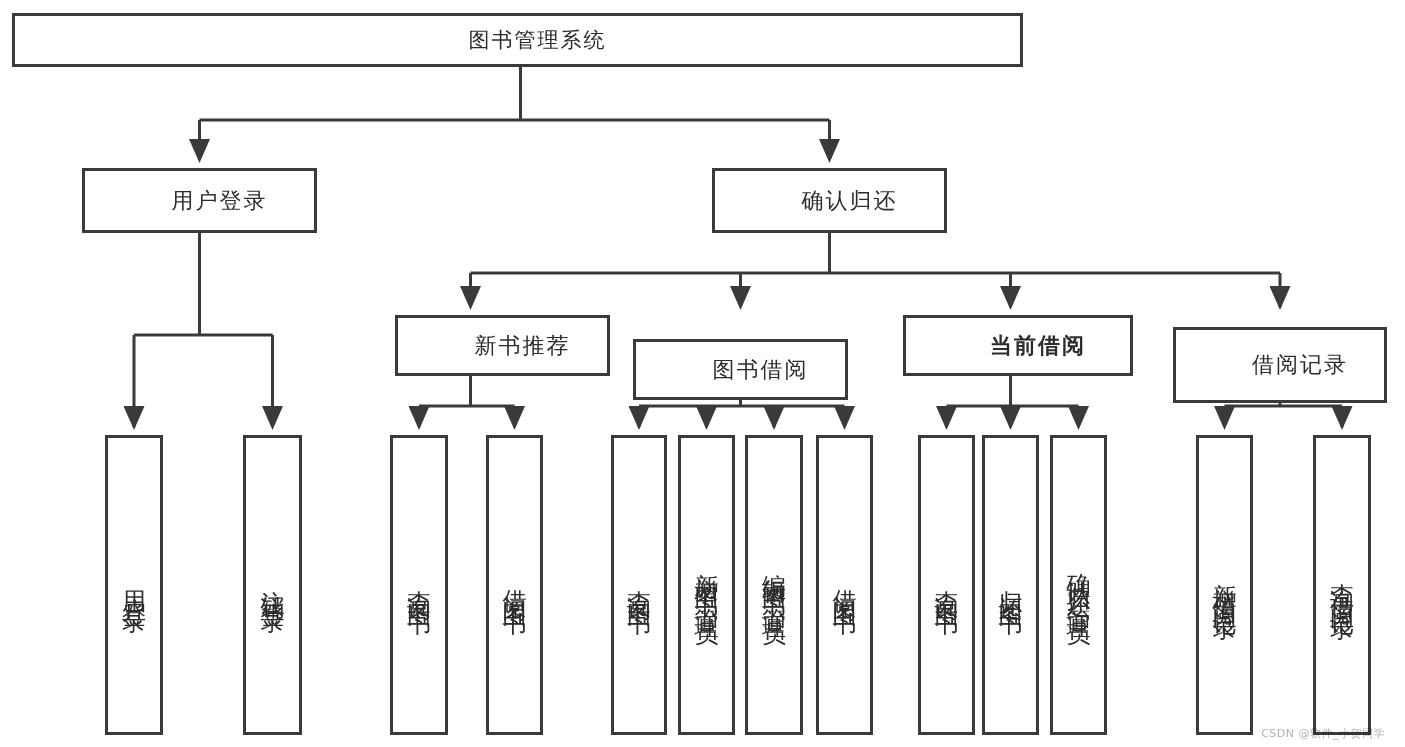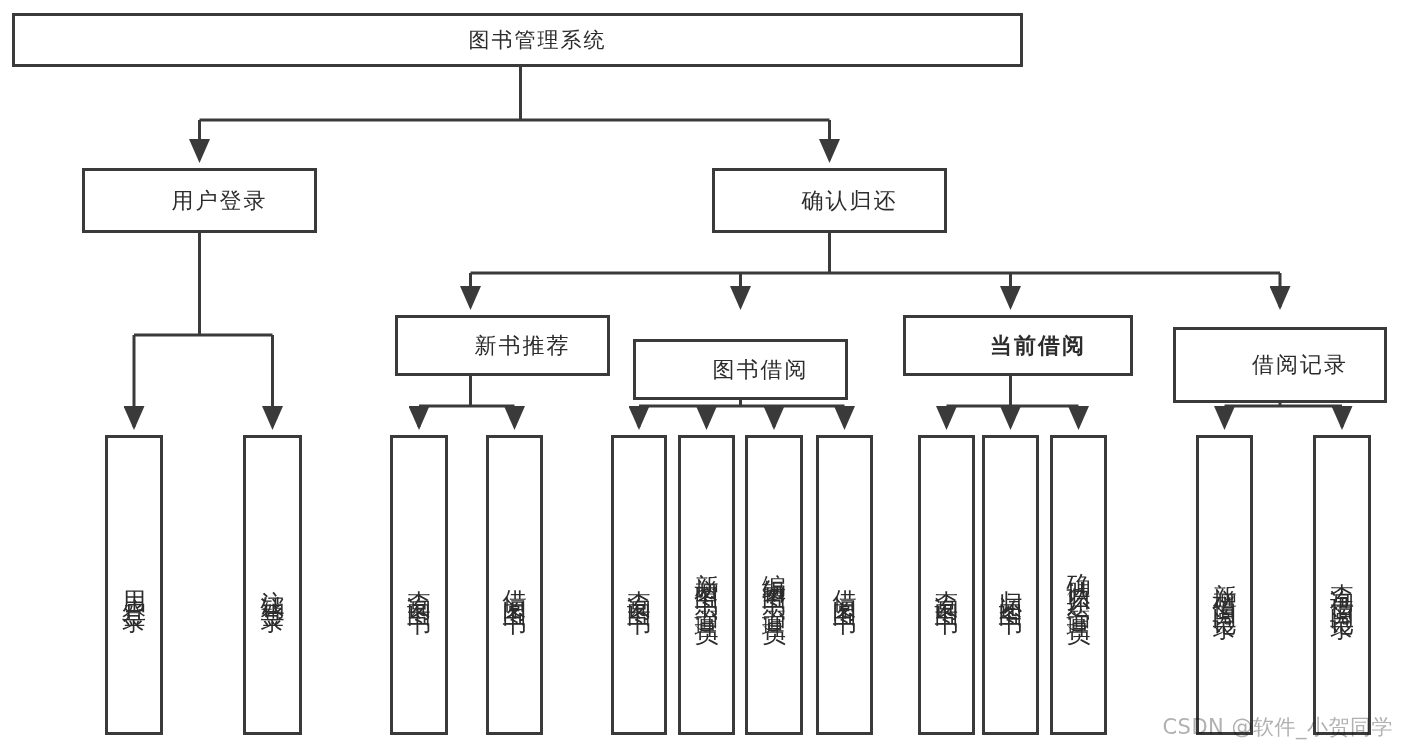--- a/index.html
+++ b/index.html
@@ -47,23 +47,23 @@
   .node-leaf .vtext {
     writing-mode: vertical-rl;
     text-orientation: mixed;
     font-size: 24px;
     letter-spacing: 7px;
     line-height: 1;
     max-height: 292px;
   }
   .watermark {
     position: absolute;
-    right: 12px;
+    right: 20px;
     bottom: 6px;
-    font-size: 21px;
+    font-size: 11px;
     letter-spacing: 0.5px;
     color: #b1b1b1;
     mix-blend-mode: multiply;
     z-index: 5;
     white-space: nowrap;
   }
 </style>
 </head>
 <body>
 

